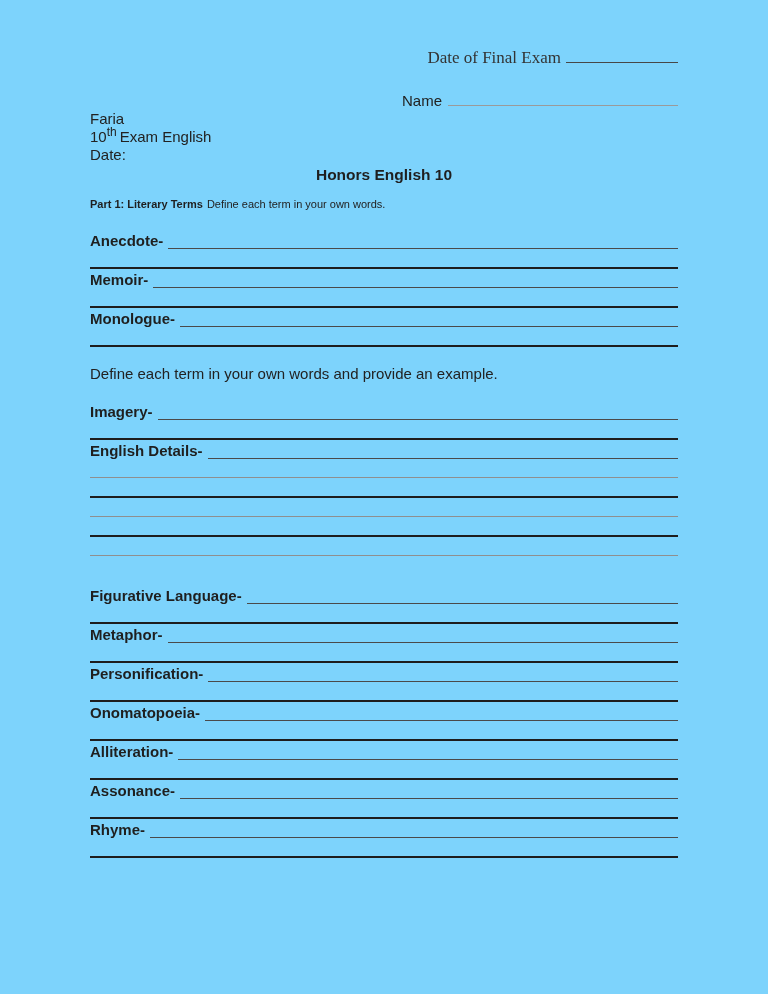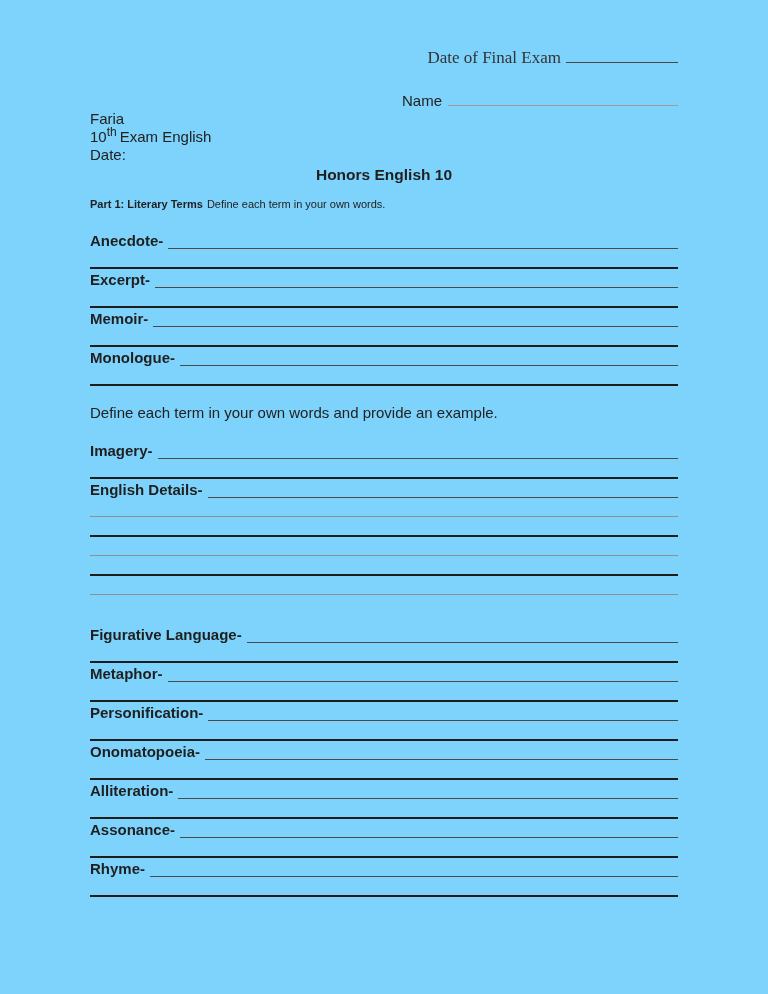--- a/index.html
+++ b/index.html
@@ -120,27 +120,20 @@
   <div class="terms" id="part1-terms">
       <div class="term-row">
         <div class="term-line">
           <span>Anecdote-</span>
           <span class="fill-line"></span>
         </div>
         <div class="full-line"></div>
       </div>
       <div class="term-row">
         <div class="term-line">
-          <span>Excerpt-</span>
-          <span class="fill-line"></span>
-        </div>
-        <div class="full-line"></div>
-      </div>
-      <div class="term-row">
-        <div class="term-line">
           <span>Memoir-</span>
           <span class="fill-line"></span>
         </div>
         <div class="full-line"></div>
       </div>
       <div class="term-row">
         <div class="term-line">
           <span>Monologue-</span>
           <span class="fill-line"></span>
         </div>

